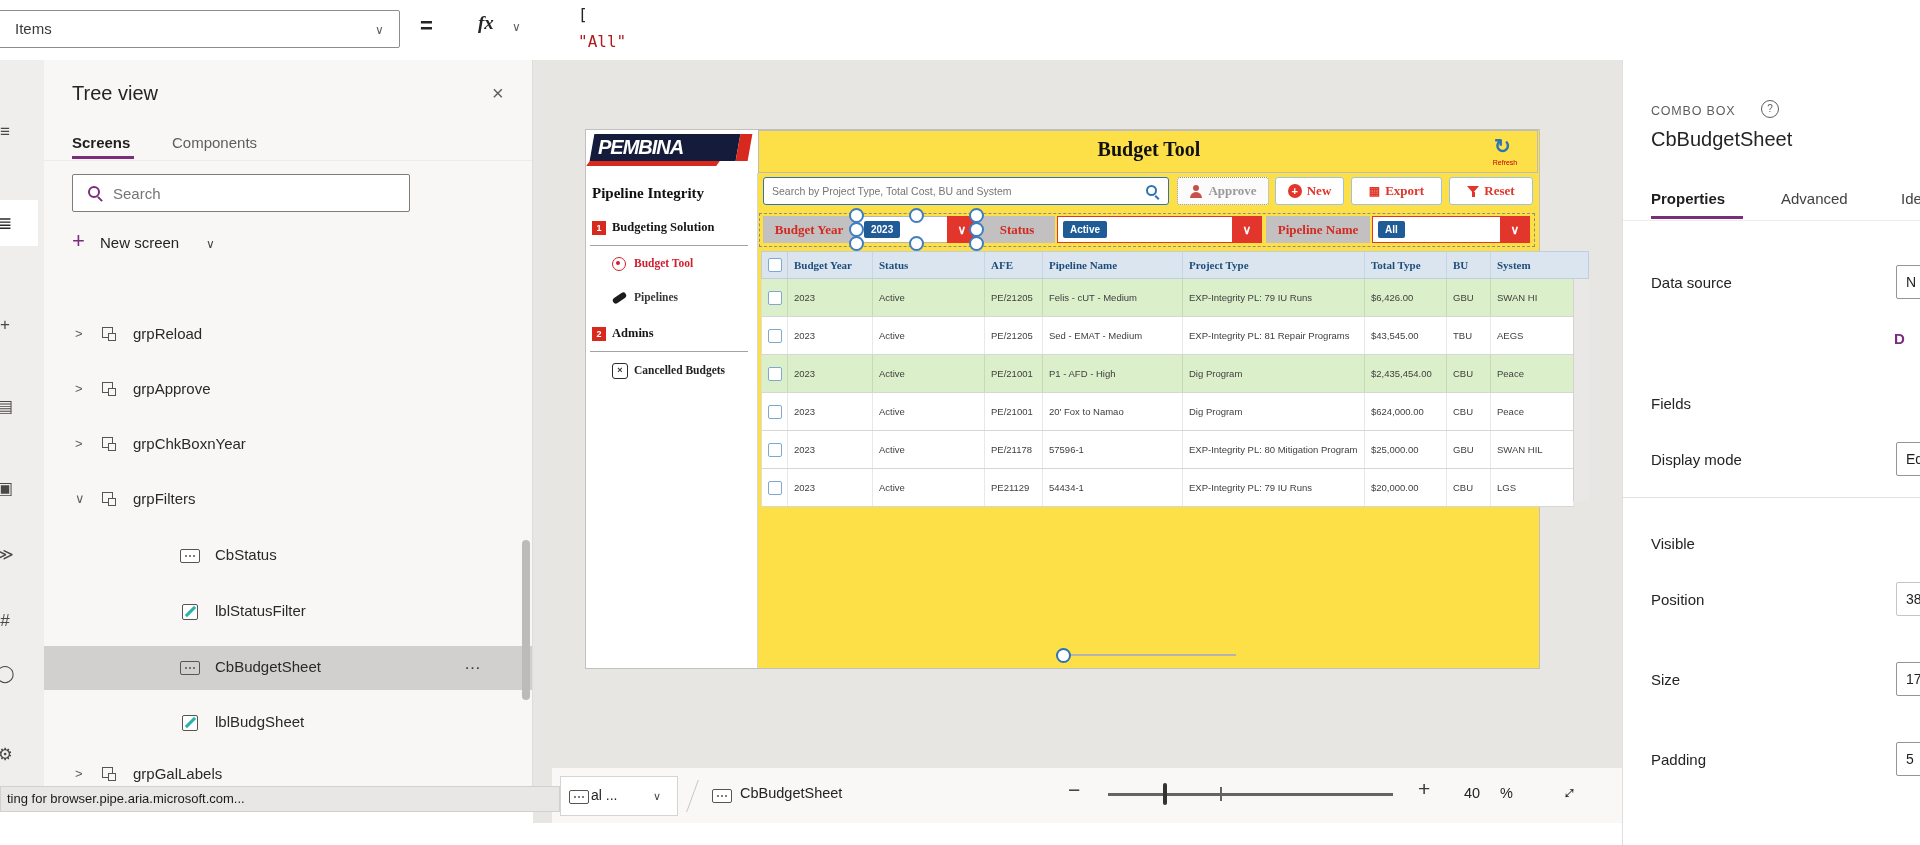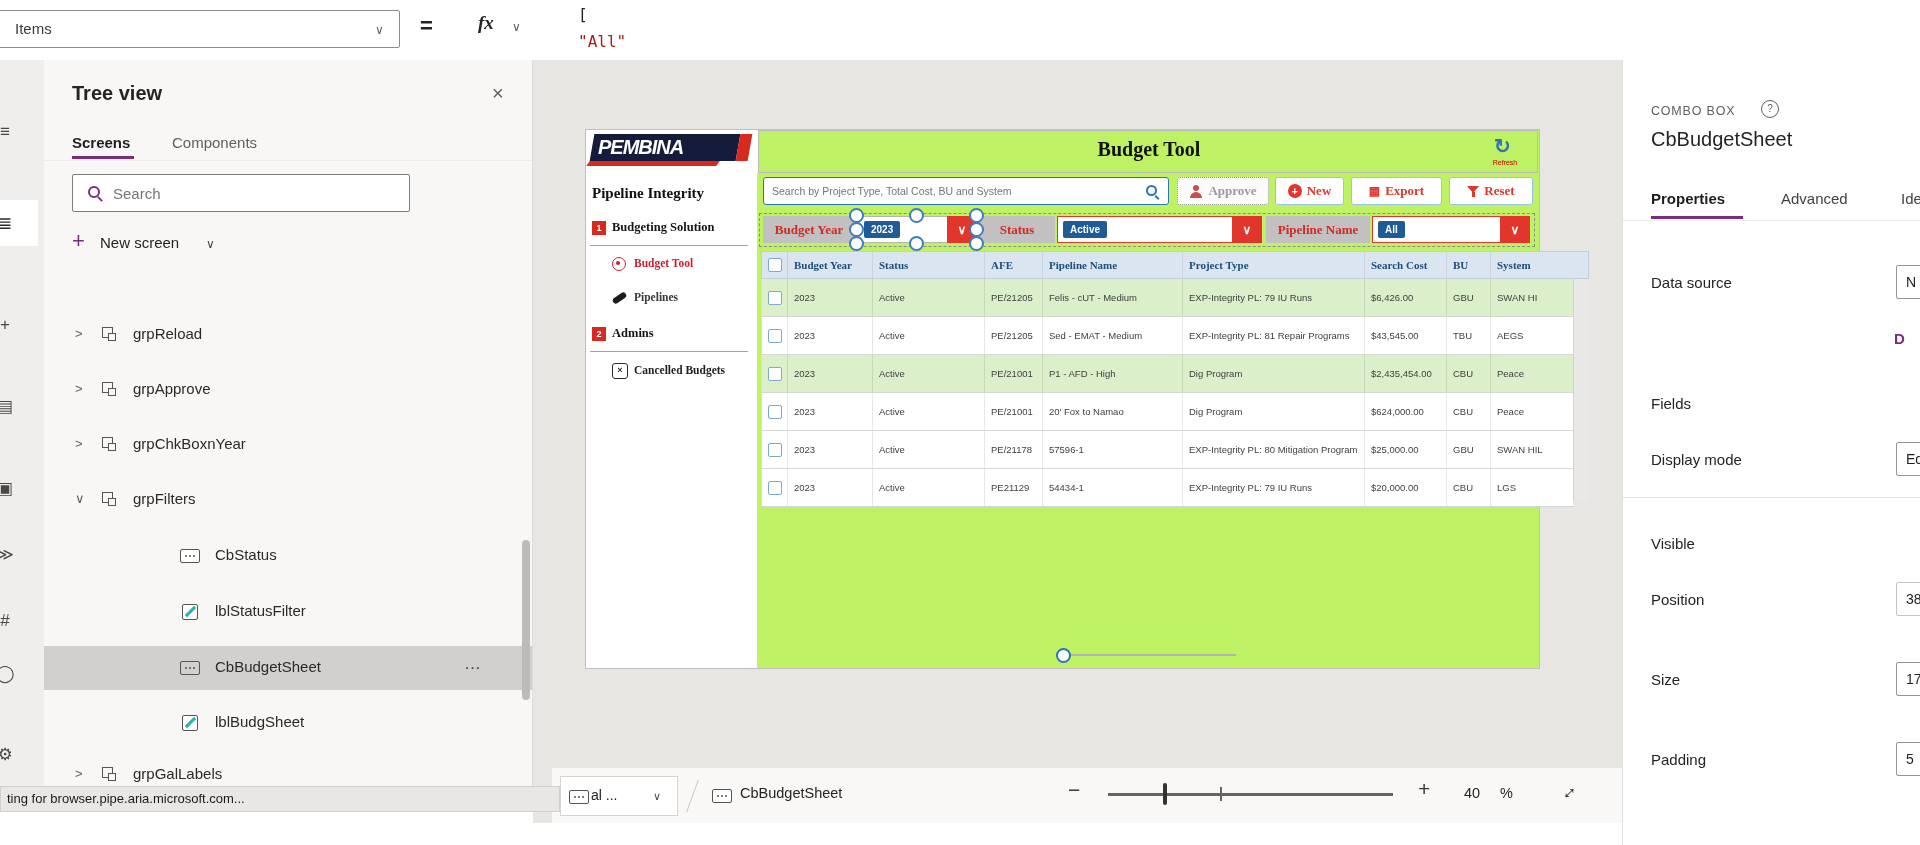--- a/index.html
+++ b/index.html
@@ -20,21 +20,21 @@
   .fml1{left:578px;top:5px;font-size:16px;color:#242424;}
   .fml2{left:578px;top:32px;font-size:16px;color:#b01c1c;}
 
   
   #rail{left:0;top:60px;width:44px;height:752px;background:#f0eeec;overflow:hidden;}
   .rail-ic{left:-8px;width:26px;text-align:center;font-size:17px;color:#4a4845;}
   .rail-sel{left:0;top:140px;width:38px;height:46px;background:#fff;}
 
   
   #tree{left:44px;top:60px;width:489px;height:752px;background:#f8f7f5;border-right:1px solid #dedcda;box-sizing:border-box;overflow:hidden;}
-  .tree-title{left:28px;top:22px;font-size:20px;font-weight:700;color:#252423;}
+  .tree-title{left:28px;top:22px;font-size:20px;font-weight:400;color:#252423;}
   .tree-close{left:448px;top:22px;font-size:20px;color:#605e5c;}
   .tab1{left:28px;top:74px;font-size:15px;font-weight:bold;color:#201f1e;}
   .tab2{left:128px;top:74px;font-size:15px;color:#605e5c;}
   .tab-underline{left:28px;top:96px;width:62px;height:3px;background:#7a2d7a;}
   .tab-divider{left:0;top:100px;width:489px;height:1px;background:#edebe9;}
   .tree-search{left:28px;top:114px;width:338px;height:38px;border:1px solid #7f7d7b;border-radius:2px;background:#fff;box-sizing:border-box;font-size:15px;color:#323130;padding-left:40px;outline:none;}
   .mag{box-sizing:border-box;width:12px;height:12px;border:2px solid #7a2d7a;border-radius:50%;}
   .mag::after{content:"";position:absolute;width:2px;height:6px;background:#7a2d7a;left:9px;top:8px;transform:rotate(-45deg);}
   .ns-plus{left:28px;top:168px;font-size:22px;color:#7a2d7a;}
   .ns-label{left:56px;top:174px;font-size:15px;color:#252423;}
@@ -49,21 +49,21 @@
   .grpicon .o{left:1px;top:1px;width:9px;height:9px;}
   .grpicon .n{left:7px;top:7px;width:6px;height:6px;background:#f8f7f5;}
   .cbx{position:absolute;width:18px;height:12px;border:1.6px solid #57554f;border-radius:2px;display:flex;gap:2px;align-items:center;justify-content:center;background:#fff;}
   .cbx i{width:2px;height:2px;background:#57554f;border-radius:50%;}
   .lbx{position:absolute;width:14px;height:14px;border:1.6px solid #57554f;border-radius:2px;background:#fff;}
   .lbx::after{content:"";position:absolute;left:1px;top:5px;width:13px;height:3px;background:#2ab3a8;transform:rotate(-45deg);}
   .tree-scroll{left:478px;width:8px;height:160px;background:#bdbbb9;border-radius:4px;}
 
   
   #canvas{left:533px;top:60px;width:1089px;height:763px;background:#e8e6e3;overflow:visible;}
-  #appbox{left:52px;top:69px;width:953px;height:538px;background:#bef264;border:1px solid #c2c0be;box-sizing:content-box;}
+  #appbox{left:52px;top:69px;width:953px;height:538px;background:#fde047;border:1px solid #c2c0be;box-sizing:content-box;}
   .logo-zone{left:0;top:0;width:172px;height:43px;background:#fff;}
   .pem-bar{left:6px;top:4px;width:146px;height:27px;background:#151c3b;transform:skewX(-10deg);}
   .pem-text{left:12px;top:6px;font-size:20px;font-weight:bold;font-style:italic;color:#fff;letter-spacing:-1px;}
   .pem-red{left:2px;top:31px;width:130px;height:5px;background:#d8291f;transform:skewX(-35deg);}
   .pem-notch{left:152px;top:4px;width:12px;height:27px;background:#d8291f;transform:skewX(-10deg);}
   .title-zone{left:172px;top:0;width:780px;height:43px;border:1px solid #bcbcbc;box-sizing:border-box;}
   .app-title{left:0;top:7px;width:780px;text-align:center;font-size:20px;font-weight:bold;color:#111;}
   .refresh-ic{left:735px;top:3px;font-size:20px;color:#2d74b5;font-weight:bold;}
   .refresh-lb{left:726px;top:28px;font-size:7px;color:#c00000;width:40px;text-align:center;}
   .nav-zone{left:0;top:43px;width:172px;height:495px;border-right:1px solid #d8d6d4;box-sizing:border-box;background:#fff;}
@@ -343,21 +343,21 @@
       <div class="abs tbl">
         <div class="thead">
           <div class="ckcell c0">
               <span class="ckbox"></span>
             </div>
           <div class="th c1">Budget Year</div>
           <div class="th c2">Status</div>
           <div class="th c3">AFE</div>
           <div class="th c4">Pipeline Name</div>
           <div class="th c5">Project Type</div>
-          <div class="th c6">Search Cost</div>
+          <div class="th c6">Total Type</div>
           <div class="th c7">BU</div>
           <div class="th c8" style="border-right:none;">System</div>
         </div>
         <div class="trow green">
           <div class="ckcell c0">
               <span class="ckbox"></span>
             </div>
           <div class="td c1">2023</div>
           <div class="td c2">Active</div>
           <div class="td c3">PE/21205</div>

